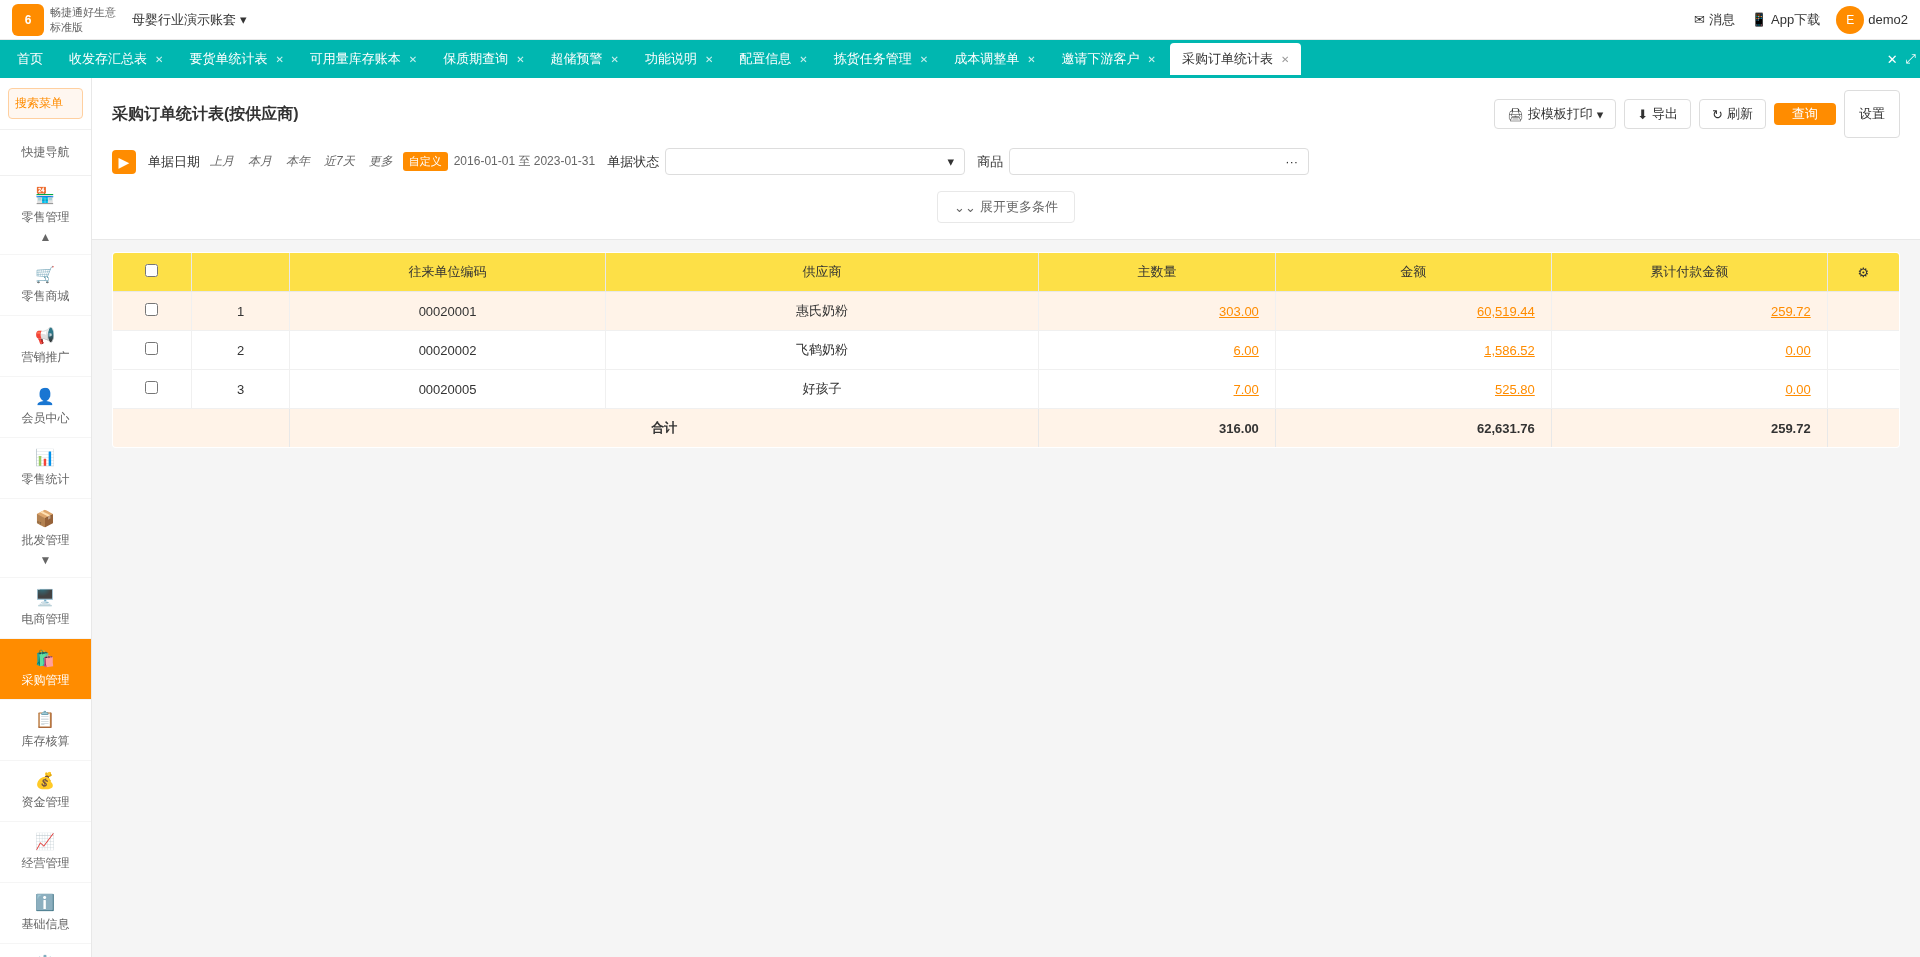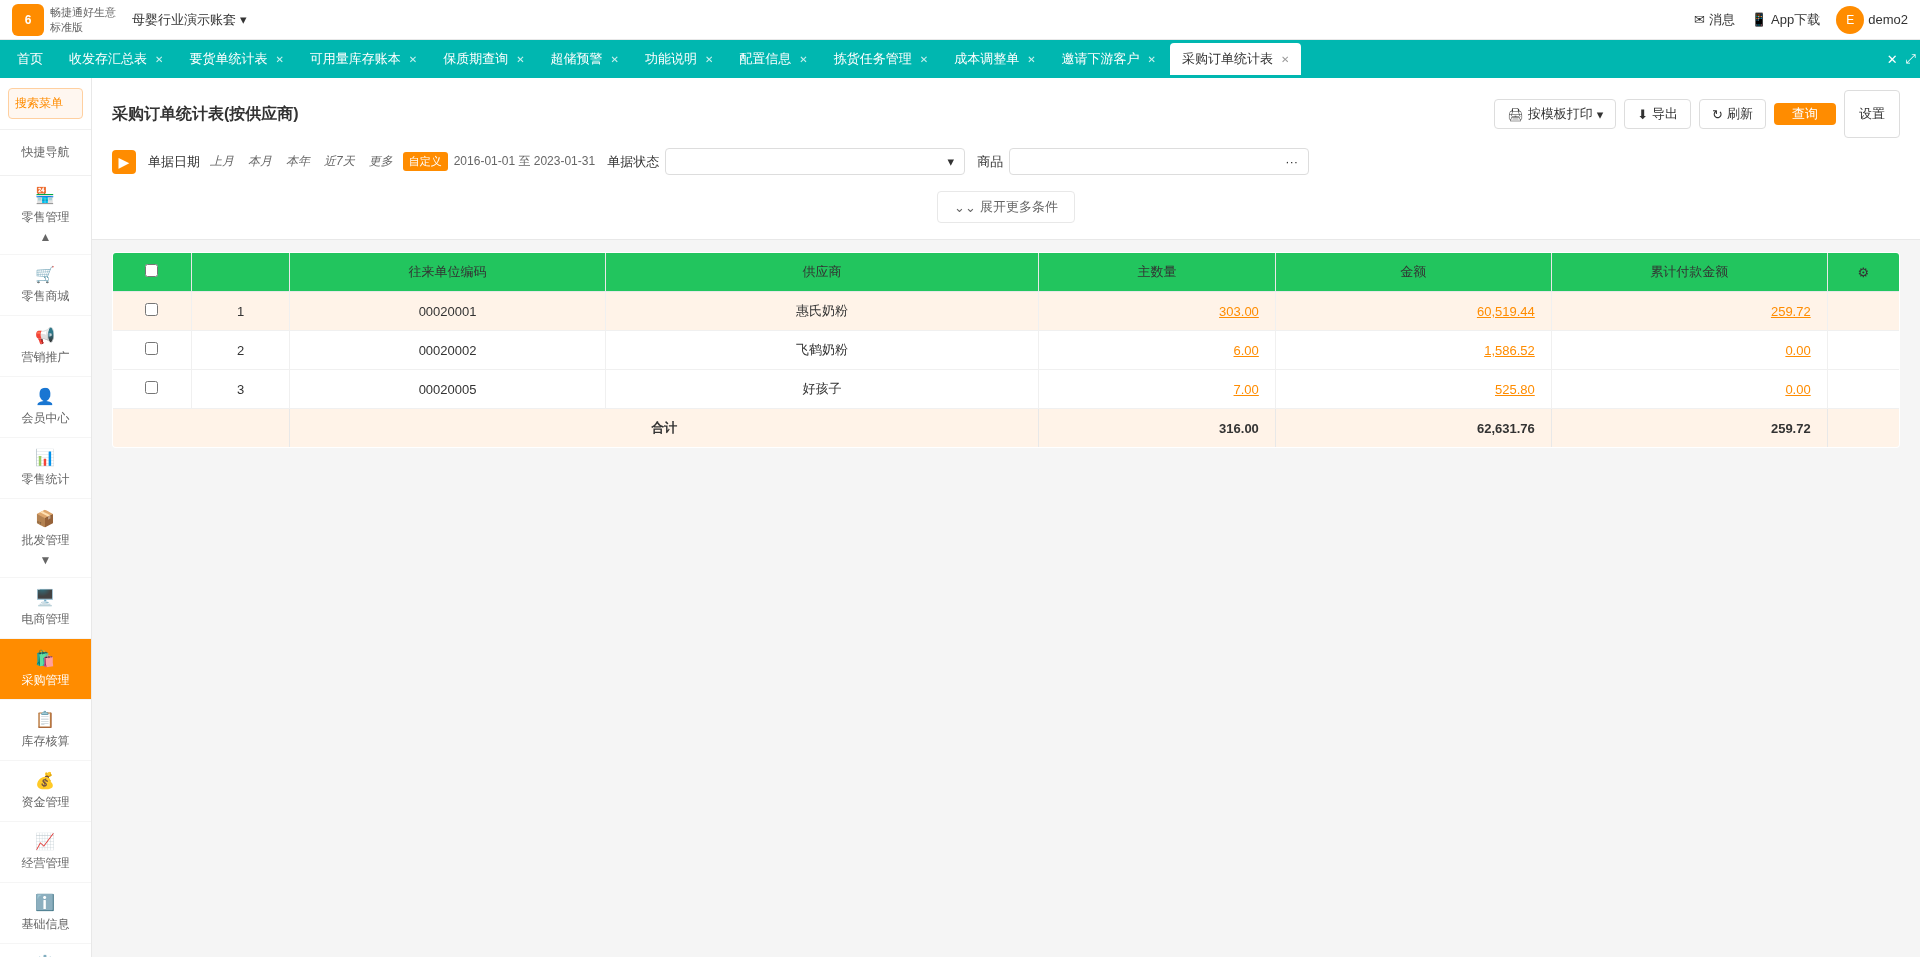--- a/index.html
+++ b/index.html
@@ -60,21 +60,21 @@
     .date-range-tag { background: #ff8c00; color: white; padding: 2px 6px; border-radius: 3px; font-size: 11px; }
     .date-range-value { font-size: 12px; color: #666; }
     .filter-select { display: flex; align-items: center; gap: 4px; padding: 5px 10px; border: 1px solid #ddd; border-radius: 4px; background: #fff; font-size: 13px; cursor: pointer; min-width: 160px; }
     .filter-select-wide { min-width: 300px; }
     .goods-filter { display: flex; align-items: center; gap: 4px; padding: 5px 10px; border: 1px solid #ddd; border-radius: 4px; background: #fff; font-size: 13px; flex: 1; }
     .expand-more { display: flex; align-items: center; justify-content: center; gap: 4px; font-size: 13px; color: #666; cursor: pointer; padding: 6px 16px; background: #fff; border: 1px solid #e8e8e8; border-radius: 4px; margin: 8px auto; }
 
     
     .table-area { flex: 1; padding: 12px 20px; overflow-y: auto; background: #f5f5f5; }
     .data-table { width: 100%; border-collapse: collapse; background: #fff; border: 1px solid #e8e8e8; border-radius: 4px; overflow: hidden; }
-    .data-table thead tr { background: #22c55e; }
+    .data-table thead tr { background: #fde047; }
     .data-table th { padding: 10px 12px; text-align: center; font-size: 13px; font-weight: normal; color: #333; border-bottom: 1px solid #e8e8e8; border-right: 1px solid #e8e8e8; }
     .data-table td { padding: 10px 12px; text-align: center; font-size: 13px; color: #333; border-bottom: 1px solid #f0f0f0; border-right: 1px solid #f0f0f0; }
     .data-table tbody tr:first-child { background: #fff3e8; }
     .data-table .link-val { color: #ff8c00; text-decoration: underline; cursor: pointer; }
     .data-table .num-col { text-align: right; padding-right: 16px; }
     .col-checkbox { width: 40px; }
     .col-no { width: 50px; }
     .col-code { width: 160px; }
     .col-supplier { width: 220px; }
     .col-qty { width: 120px; }

